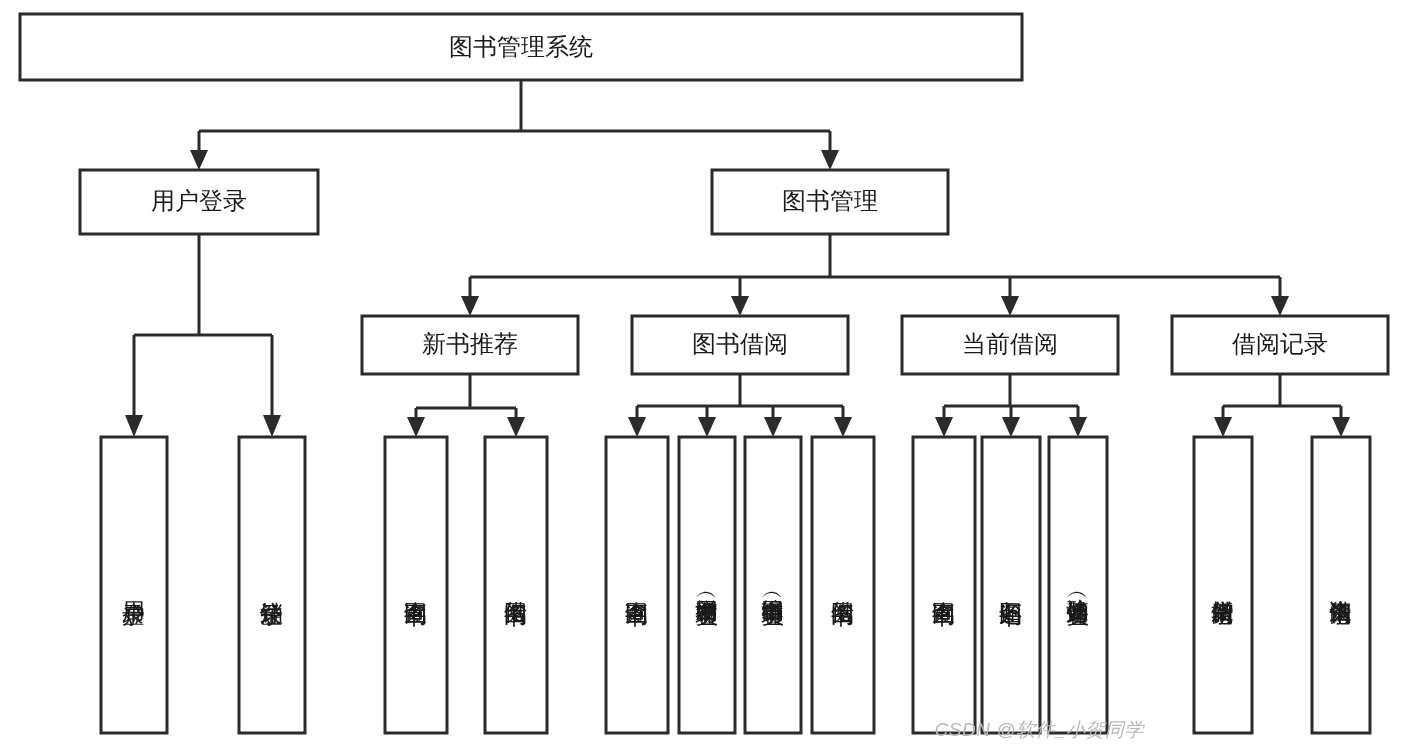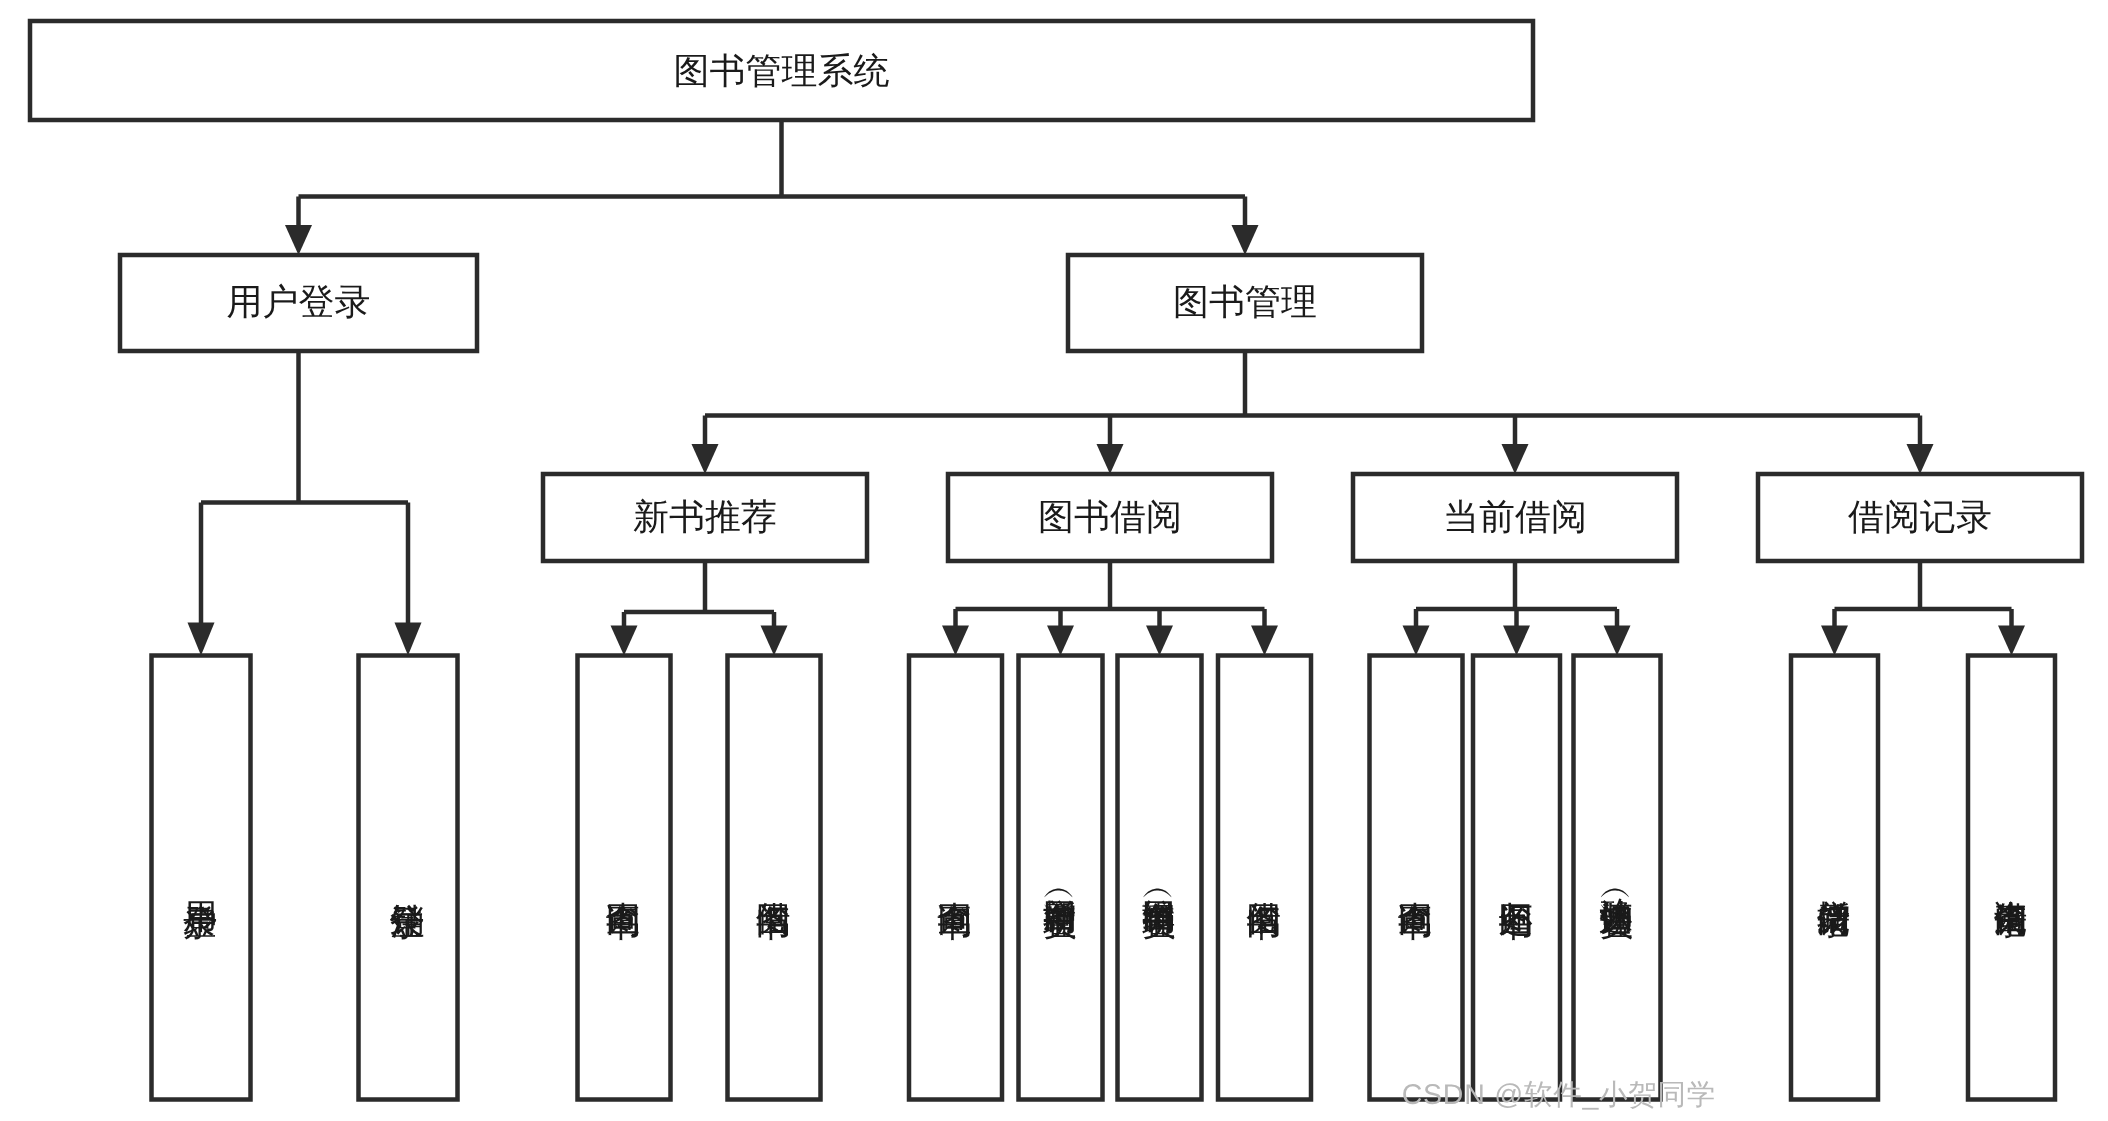--- a/index.html
+++ b/index.html
@@ -66,20 +66,21 @@
   }
   .watermark {
     position: absolute;
     right: 14px;
     bottom: 4px;
     font-family: "Liberation Sans", "DejaVu Sans", sans-serif;
     font-size: 19px;
     color: #b9b9b9;
     letter-spacing: 0.5px;
     white-space: nowrap;
+    font-style: italic;
   }
 </style>
 </head>
 <body>
 
 <div id="diagram-root">
 
   <svg class="flow" viewBox="0 0 1405 747">
     <defs>
       <marker id="arrow" viewBox="0 0 12 14" refX="6" refY="13" markerWidth="12" markerHeight="14" orient="auto-start-reverse" markerUnits="userSpaceOnUse">

